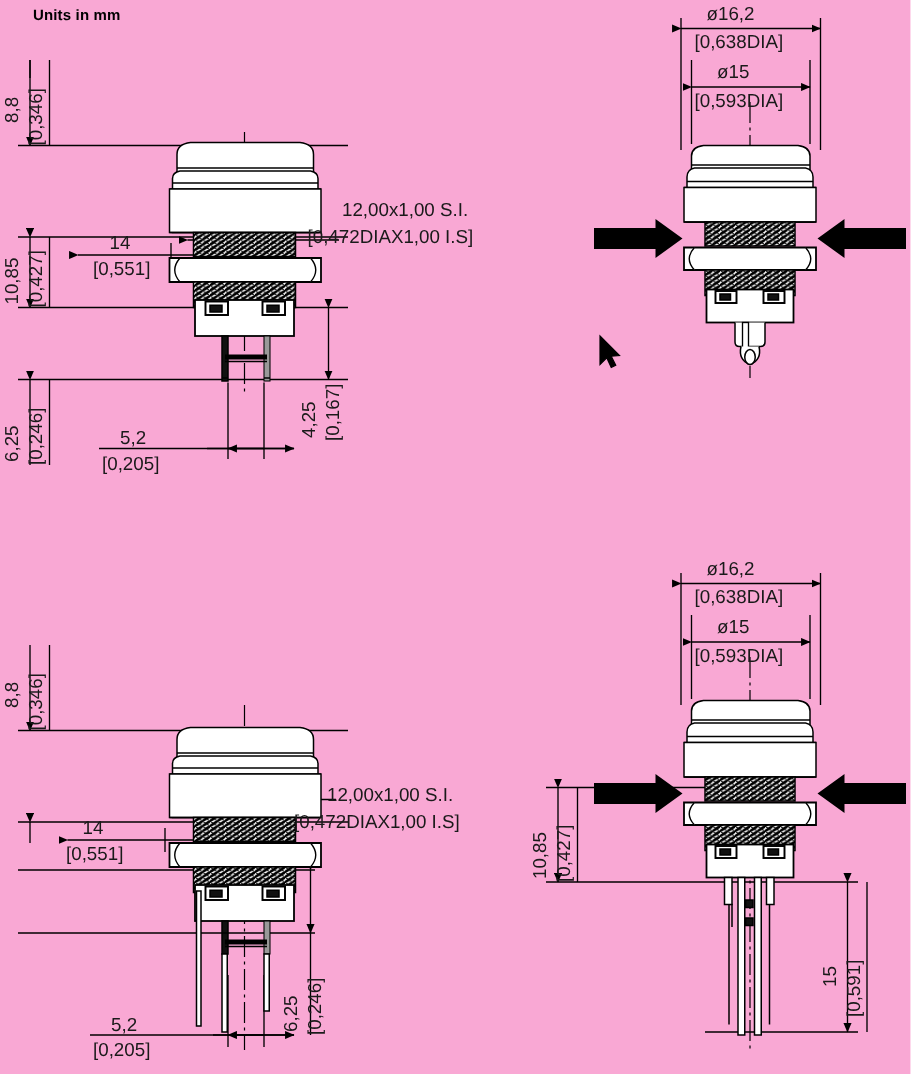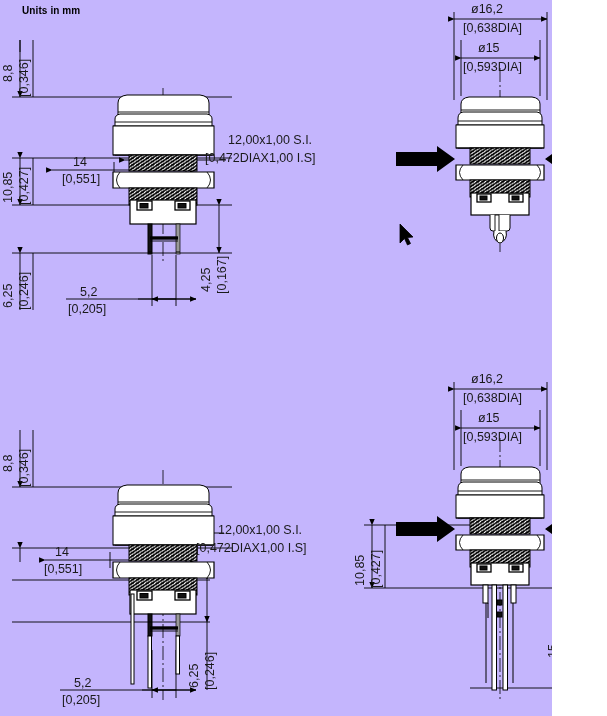--- a/index.html
+++ b/index.html
@@ -3,23 +3,23 @@
 <meta charset="utf-8">
 <title>Switch Dimensional Drawing</title>
 <style>
   html,body{margin:0;padding:0;background:#ffffff;}
   body{
     font-family:"Liberation Sans", sans-serif;
     color:#000000;
   }
   #sheet{
     position:relative;
-    width:552px;
+    width:607px;
     height:716px;
-    background:#c4b5fd;
+    background:#f9a8d4;
     overflow:hidden;
   }
   #sheet svg{position:absolute;left:0;top:0;}
   .title{
     position:absolute;
     left:22px;top:5px;
     font-size:10px;
     font-weight:bold;
     letter-spacing:0.1px;
     white-space:nowrap;

